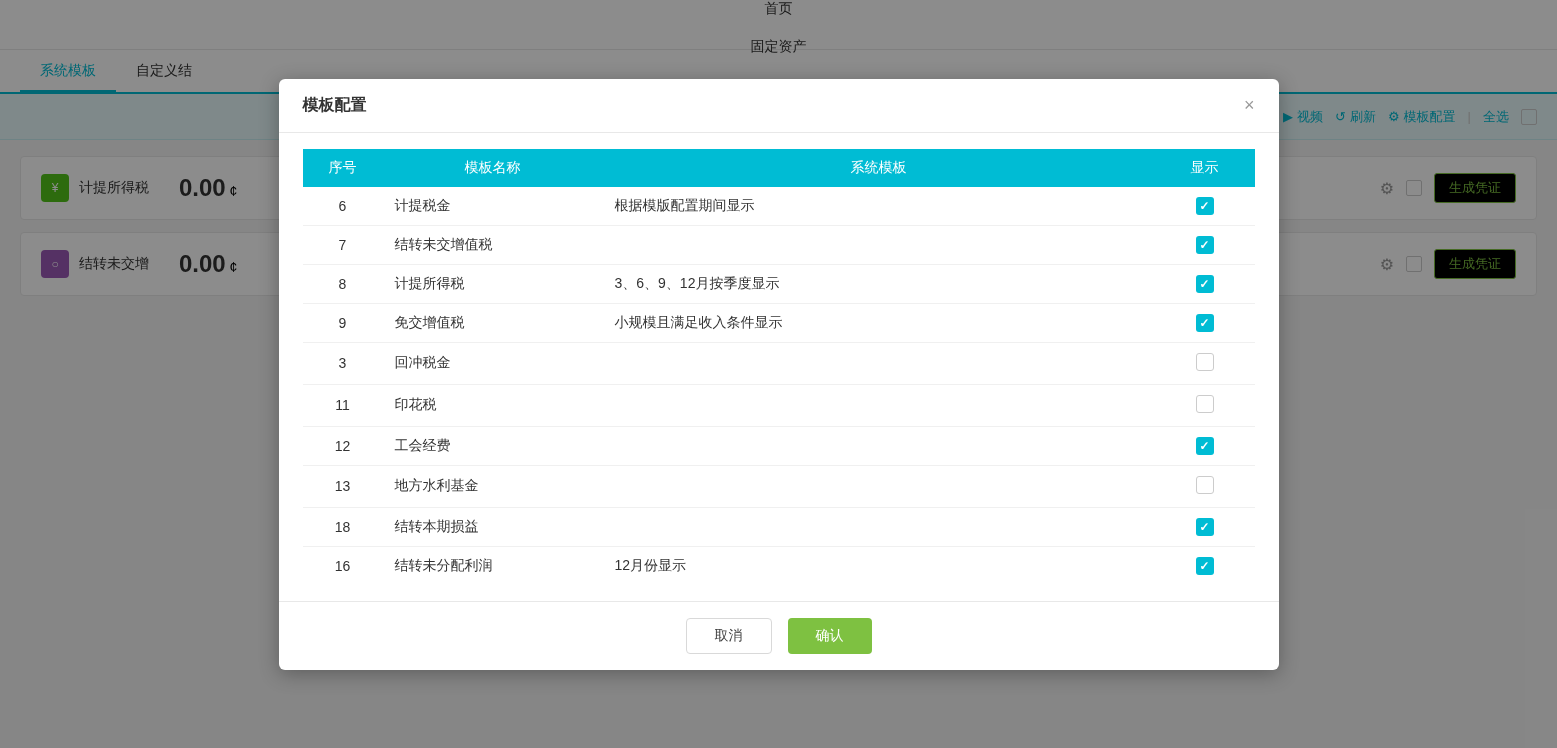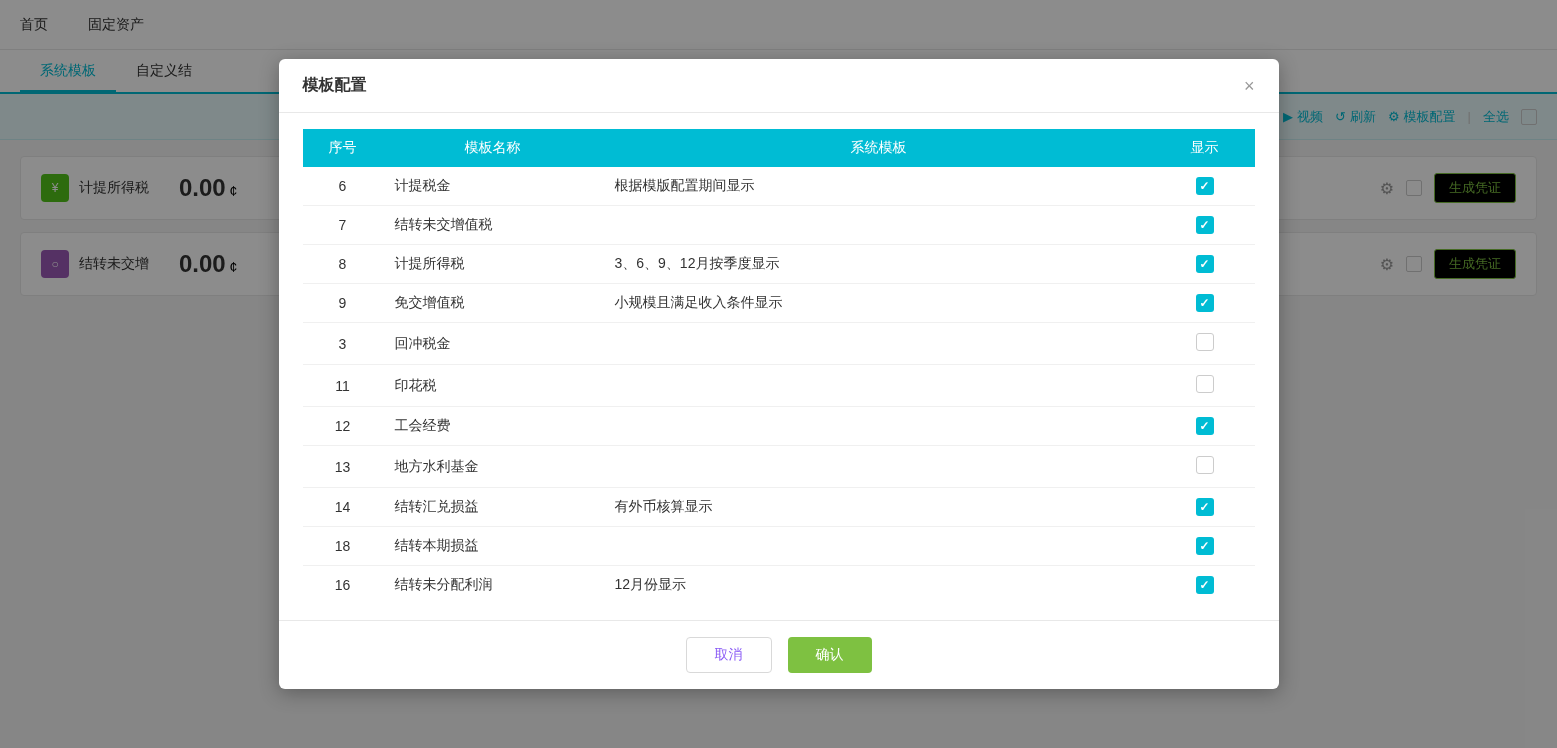--- a/index.html
+++ b/index.html
@@ -20,22 +20,23 @@
       background: #f5f5f5;
     }
 
     
     .top-nav {
       height: 50px;
       background: #fff;
       display: flex;
       align-items: center;
       padding: 0 20px;
-      gap: 40px;
+      gap: 20px;
       border-bottom: 1px solid #e8e8e8;
+      flex-direction: column;
     }
     .nav-item {
       font-size: 14px;
       color: #333;
       cursor: pointer;
     }
 
     
     .sub-tabs {
       height: 44px;
@@ -266,21 +267,21 @@
       padding: 16px 24px;
       border-top: 1px solid #e8e8e8;
     }
     .btn-cancel {
       padding: 8px 28px;
       border: 1px solid #d9d9d9;
       background: #fff;
       border-radius: 4px;
       cursor: pointer;
       font-size: 14px;
-      color: #8b5cf6;
+      color: #404040;
     }
     .btn-confirm {
       padding: 8px 28px;
       border: none;
       background: #7ec141;
       color: #fff;
       border-radius: 4px;
       cursor: pointer;
       font-size: 14px;
     }
@@ -424,26 +425,20 @@
               <td></td>
               <td style="text-align: center;"><div class="cb-checked"></div></td>
             </tr>
             <tr>
               <td>13</td>
               <td>地方水利基金</td>
               <td></td>
               <td style="text-align: center;"><div class="cb-unchecked"></div></td>
             </tr>
             <tr>
-              <td>14</td>
-              <td>结转汇兑损益</td>
-              <td>有外币核算显示</td>
-              <td style="text-align: center;"><div class="cb-checked"></div></td>
-            </tr>
-            <tr>
               <td>18</td>
               <td>结转本期损益</td>
               <td></td>
               <td style="text-align: center;"><div class="cb-checked"></div></td>
             </tr>
             <tr>
               <td>16</td>
               <td>结转未分配利润</td>
               <td>12月份显示</td>
               <td style="text-align: center;"><div class="cb-checked"></div></td>

